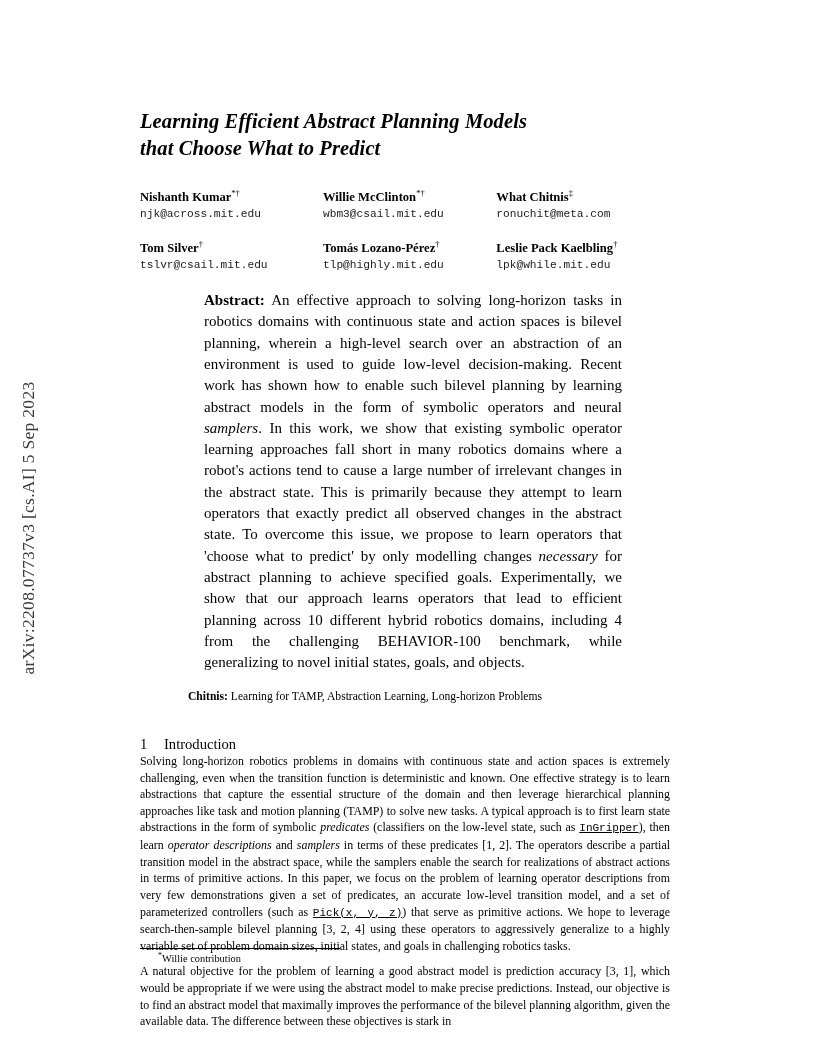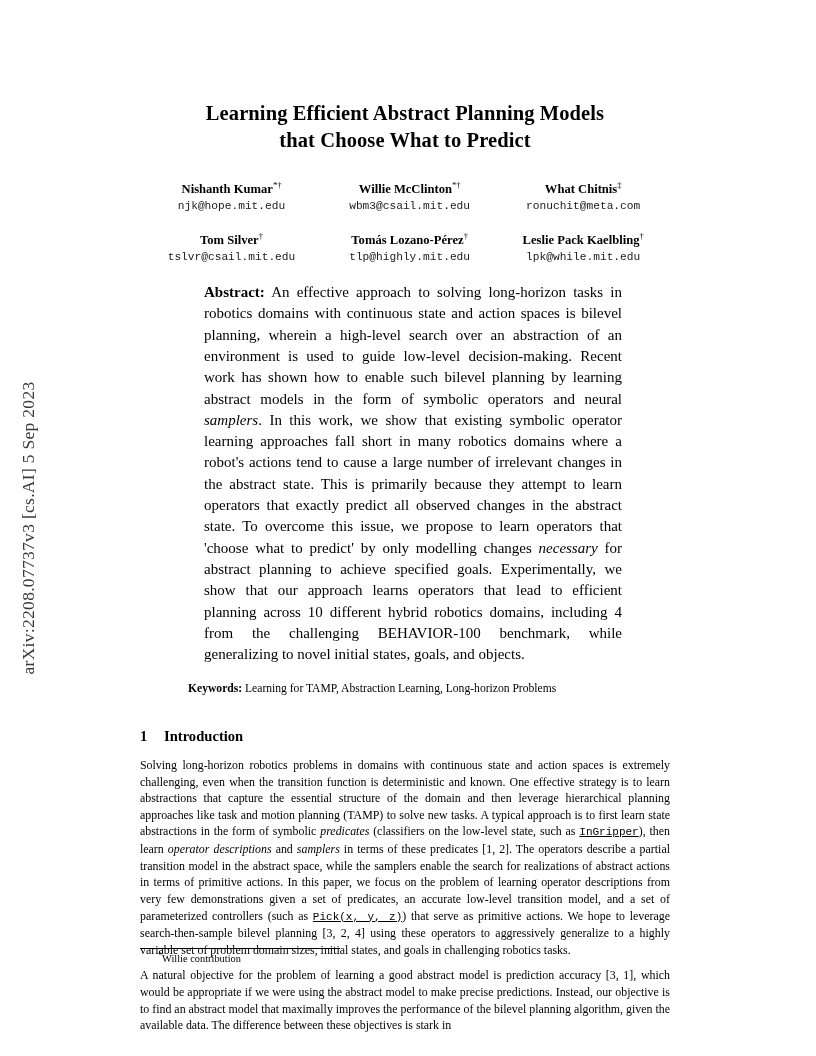--- a/index.html
+++ b/index.html
@@ -38,36 +38,35 @@
   }
 
   .content {
     position: absolute;
     left: 140px;
     top: 96px;
     width: 530px;
   }
 
   .title {
-    text-align: center;
     font-size: 20.5px;
     font-weight: bold;
     line-height: 1.32;
-    margin: 4px 0 26px 0;
+    margin: 12px 0 26px 0;
     letter-spacing: 0.1px;
+    font-style: italic;
   }
   .title .line2 { display: block; }
 
   .authors {
     width: 100%;
     border-collapse: collapse;
     margin: 0 auto;
   }
   .authors td {
-    text-align: center;
     vertical-align: top;
     padding: 0 0 16px 0;
   }
   .author-name {
     font-size: 12.6px;
     font-weight: bold;
     line-height: 1.35;
   }
   .author-name sup {
     font-weight: normal;
@@ -99,23 +98,23 @@
   }
   .keywords {
     margin: 16px 48px 0 48px;
     font-size: 11.6px;
     line-height: 1.42;
     text-align: justify;
   }
   .keywords .lead { font-weight: bold; }
 
   .section-head {
-    margin: 30px 0 12px 0;
+    margin: 30px 0 0 0;
     font-size: 14.6px;
-    font-weight: bold;
+    font-weight: normal;
   }
   .section-head .num { display: inline-block; min-width: 24px; }
 
   p.body {
     margin: 0 0 9px 0;
     font-size: 11.9px;
     line-height: 1.40;
     text-align: justify;
     text-indent: 0;
   }
@@ -155,21 +154,21 @@
     <h1 class="title">
       <span>Learning Efficient Abstract Planning Models</span>
       <span class="line2">that Choose What to Predict</span>
     </h1>
 
     <table class="authors">
       <tbody>
           <tr>
         <td>
           <div class="author-name"><span>Nishanth Kumar</span><sup>*†</sup></div>
-          <div class="author-email">njk@hope.mit.edu</div>
+          <div class="author-email">njk@across.mit.edu</div>
         </td>
         <td>
           <div class="author-name"><span>Willie McClinton</span><sup>*†</sup></div>
           <div class="author-email">wbm3@csail.mit.edu</div>
         </td>
         <td>
           <div class="author-name"><span>What Chitnis</span><sup>‡</sup></div>
           <div class="author-email">ronuchit@meta.com</div>
         </td>
       </tr>
@@ -189,21 +188,21 @@
       </tr>
     </tbody>
       </table>
 
 
     <div class="abstract-block">
       <span class="lead">Abstract:</span><span> An effective approach to solving long-horizon tasks in robotics domains with continuous state and action spaces is bilevel planning, wherein a high-level search over an abstraction of an environment is used to guide low-level decision-making. Recent work has shown how to enable such bilevel planning by learning abstract models in the form of symbolic operators and neural <span class="it">samplers</span>. In this work, we show that existing symbolic operator learning approaches fall short in many robotics domains where a robot's actions tend to cause a large number of irrelevant changes in the abstract state. This is primarily because they attempt to learn operators that exactly predict all observed changes in the abstract state. To overcome this issue, we propose to learn operators that 'choose what to predict' by only modelling changes <span class="it">necessary</span> for abstract planning to achieve specified goals. Experimentally, we show that our approach learns operators that lead to efficient planning across 10 different hybrid robotics domains, including 4 from the challenging BEHAVIOR-100 benchmark, while generalizing to novel initial states, goals, and objects.</span>
     </div>
 
     <div class="keywords">
-      <span class="lead">Keywords:</span><span> Learning for TAMP, Abstraction Learning, Long-horizon Problems</span>
+      <span class="lead">Chitnis:</span><span> Learning for TAMP, Abstraction Learning, Long-horizon Problems</span>
     </div>
 
     <h2 class="section-head">
       <span class="num">1</span><span>Introduction</span>
     </h2>
 
     <p class="body">Solving long-horizon robotics problems in domains with continuous state and action spaces is extremely challenging, even when the transition function is deterministic and known. One effective strategy is to learn abstractions that capture the essential structure of the domain and then leverage hierarchical planning approaches like task and motion planning (TAMP) to solve new tasks. A typical approach is to first learn state abstractions in the form of symbolic <span class="it">predicates</span> (classifiers on the low-level state, such as <span class="mono">InGripper</span>), then learn <span class="it">operator descriptions</span> and <span class="it">samplers</span> in terms of these predicates [1, 2]. The operators describe a partial transition model in the abstract space, while the samplers enable the search for realizations of abstract actions in terms of primitive actions. In this paper, we focus on the problem of learning operator descriptions from very few demonstrations given a set of predicates, an accurate low-level transition model, and a set of parameterized controllers (such as <span class="mono">Pick(x, y, z)</span>) that serve as primitive actions. We hope to leverage search-then-sample bilevel planning [3, 2, 4] using these operators to aggressively generalize to a highly variable set of problem domain sizes, initial states, and goals in challenging robotics tasks.</p>
     <p class="body">A natural objective for the problem of learning a good abstract model is prediction accuracy [3, 1], which would be appropriate if we were using the abstract model to make precise predictions. Instead, our objective is to find an abstract model that maximally improves the performance of the bilevel planning algorithm, given the available data. The difference between these objectives is stark in</p>
 
   </div>

